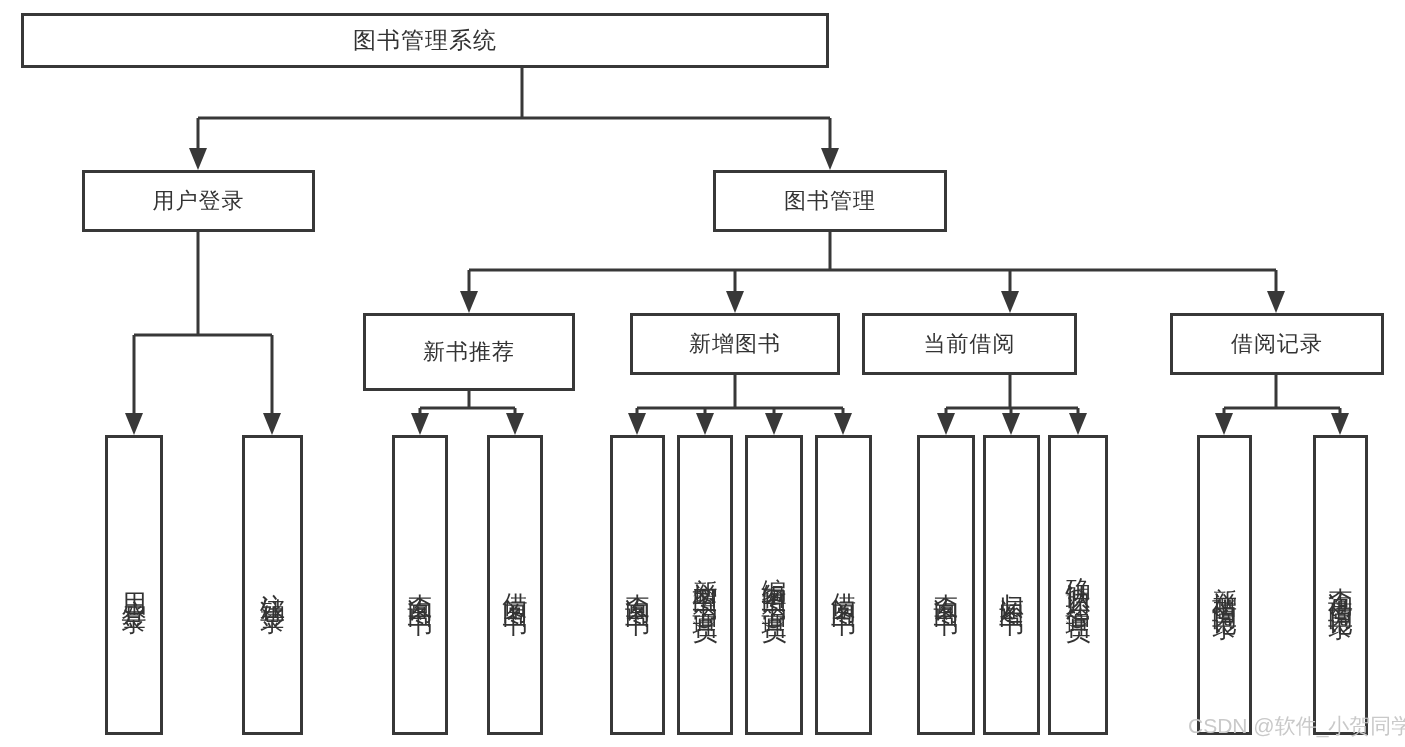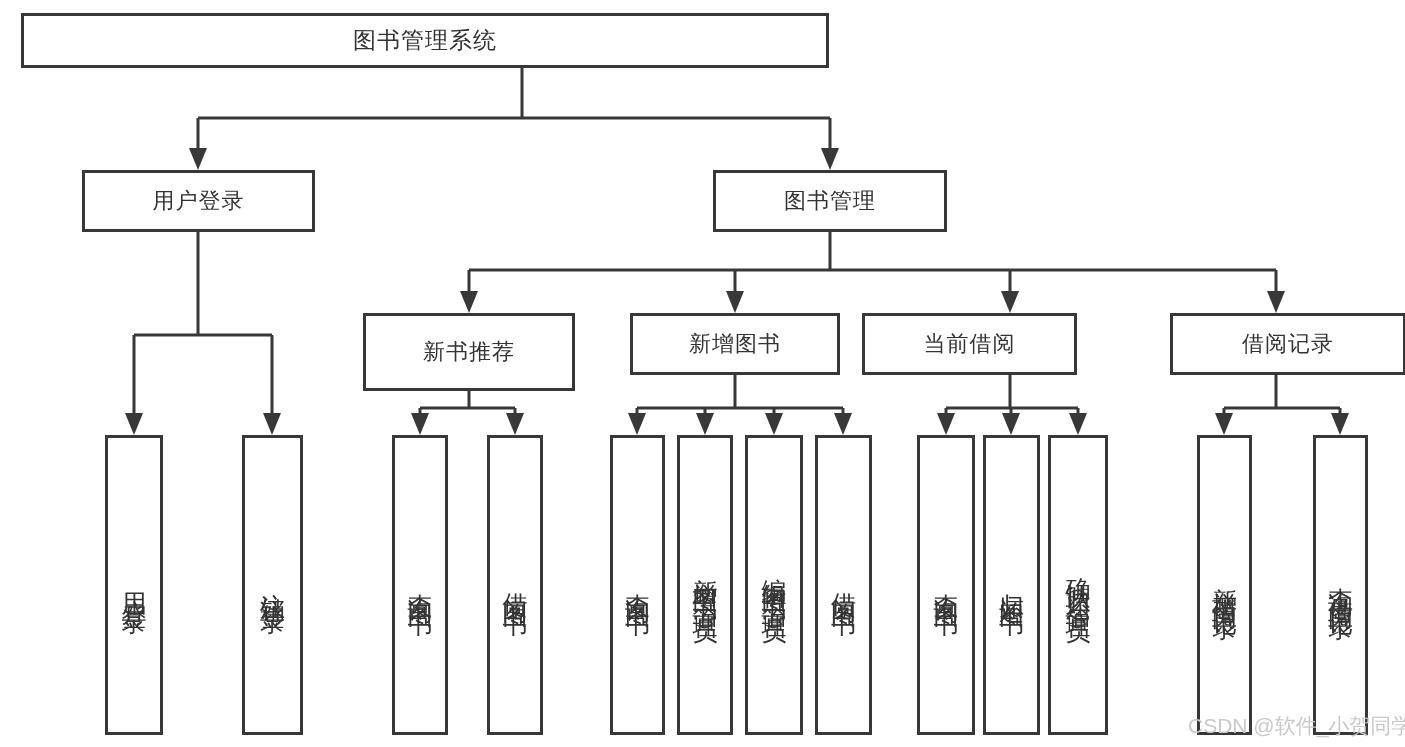--- a/index.html
+++ b/index.html
@@ -107,21 +107,21 @@
   </svg>
 
   <div class="box h root" style="left:21px; top:13px; width:808px; height:55px;">图书管理系统</div>
 
   <div class="box h" style="left:82px; top:170px; width:233px; height:62px;">用户登录</div>
   <div class="box h" style="left:713px; top:170px; width:234px; height:62px;">图书管理</div>
 
   <div class="box h" style="left:363px; top:313px; width:212px; height:78px;">新书推荐</div>
   <div class="box h" style="left:630px; top:313px; width:210px; height:62px;">新增图书</div>
   <div class="box h" style="left:862px; top:313px; width:215px; height:62px;">当前借阅</div>
-  <div class="box h" style="left:1170px; top:313px; width:236px; height:62px;">借阅记录</div>
+  <div class="box h" style="left:1170px; top:313px; width:214px; height:62px;">借阅记录</div>
 
   <div class="box v" style="left:105px; top:435px; width:58px; height:300px;">用户登录</div>
   <div class="box v" style="left:242px; top:435px; width:61px; height:300px;">注销登录</div>
 
   <div class="box v" style="left:392px; top:435px; width:56px; height:300px;">查询图书</div>
   <div class="box v" style="left:487px; top:435px; width:56px; height:300px;">借阅图书</div>
 
   <div class="box v" style="left:610px; top:435px; width:55px; height:300px;">查询图书</div>
   <div class="box v" style="left:677px; top:435px; width:56px; height:300px;">新增图书（管理员）</div>
   <div class="box v" style="left:745px; top:435px; width:58px; height:300px;">编辑图书（管理员）</div>

